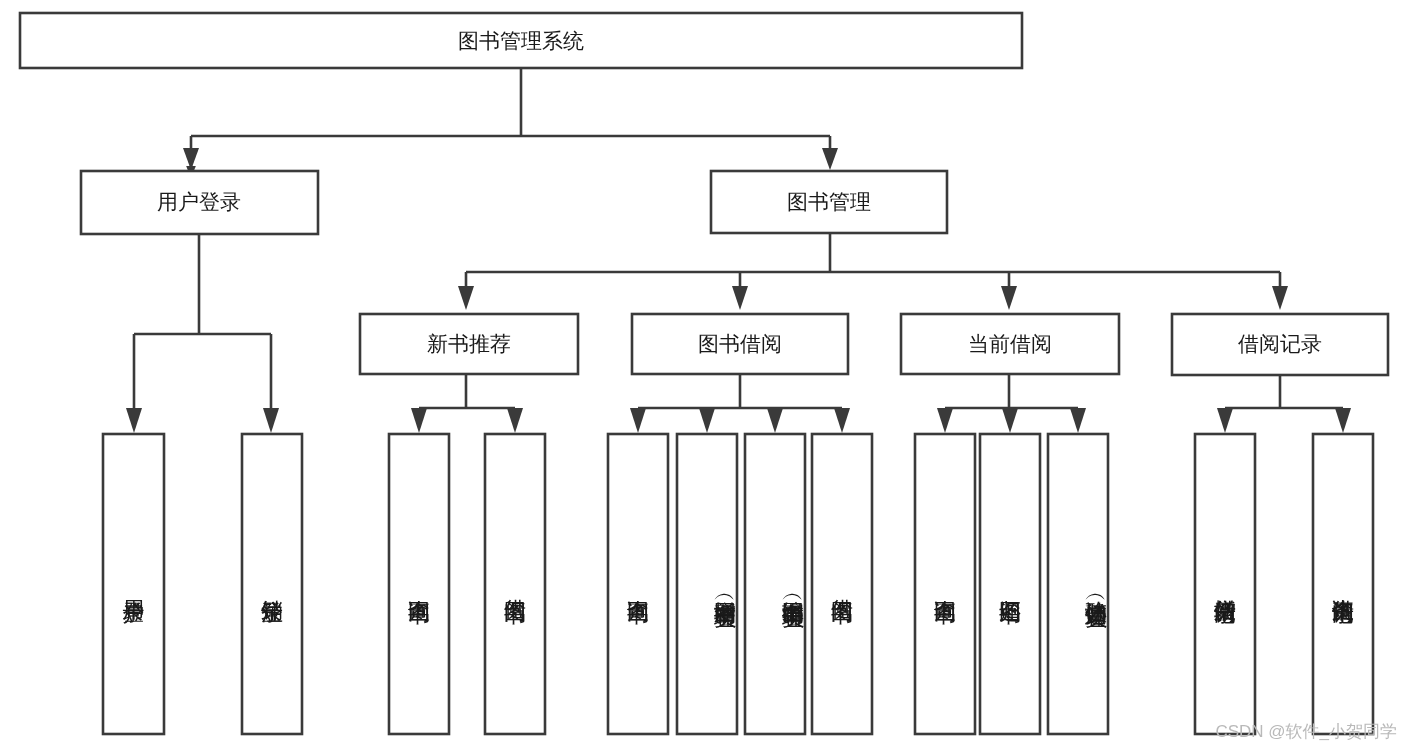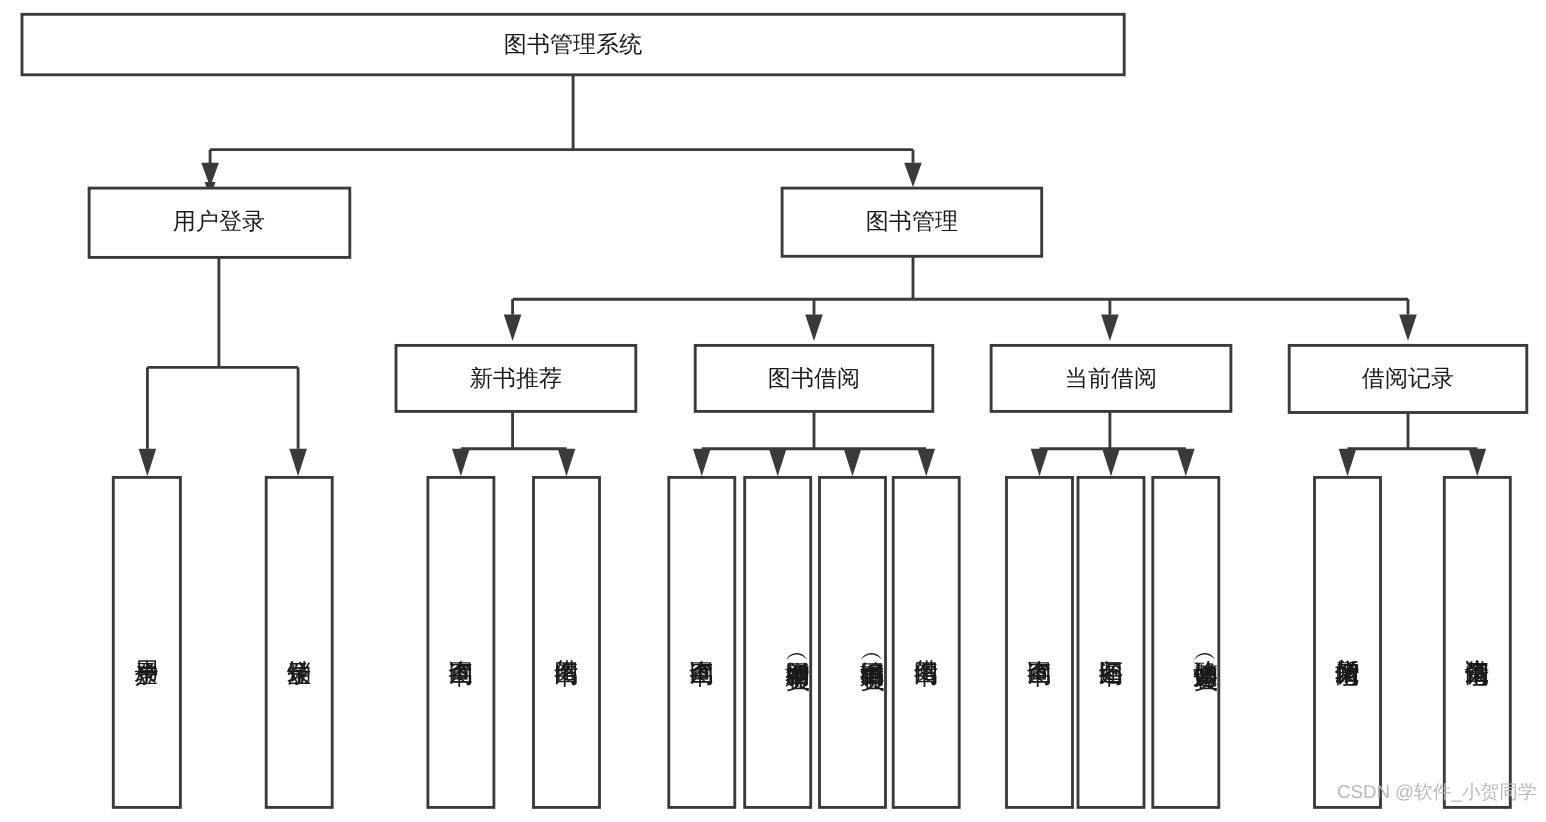--- a/index.html
+++ b/index.html
@@ -62,21 +62,21 @@
     align-items: center;
     justify-content: center;
     text-align: center;
     white-space: nowrap;
     pointer-events: none;
     user-select: none;
   }
   .watermark {
     position: absolute;
     right: 8px;
-    bottom: 16px;
+    bottom: 4px;
     font-family: "Liberation Sans", "DejaVu Sans", sans-serif;
     font-size: 17px;
     color: #b9b9b9;
     white-space: nowrap;
     user-select: none;
   }
 </style>
 </head>
 <body>
 

